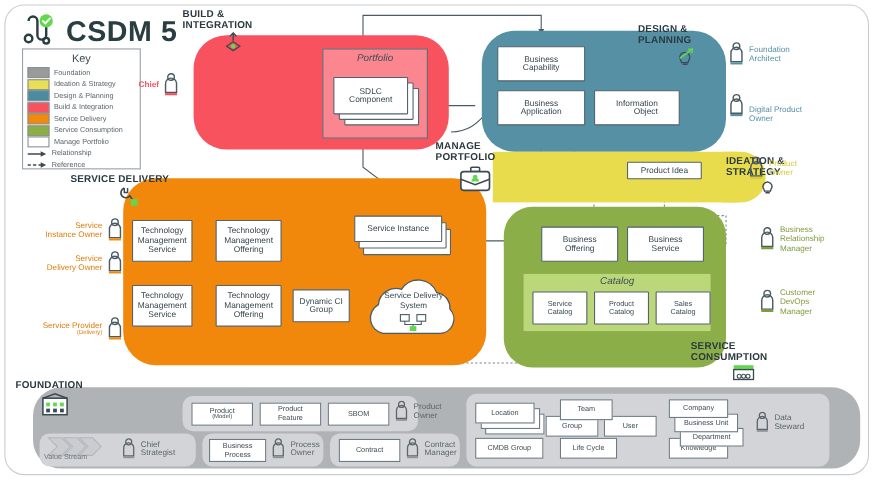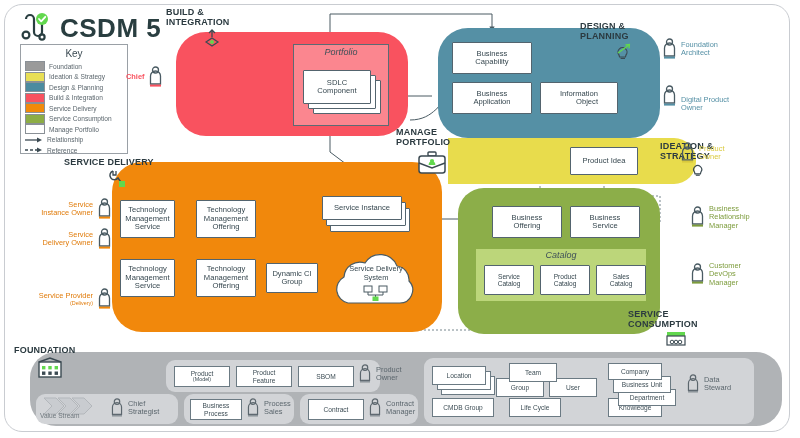--- a/index.html
+++ b/index.html
@@ -241,21 +241,21 @@
   <div class="abs lane" style="left:448px;top:138px;width:222px;height:46px;background:#e8dc4c;border-radius:0 0 0 0;z-index:2;"></div>
   <div class="abs" style="left:656px;top:138px;width:40px;height:46px;background:#e8dc4c;border-radius:0 22px 22px 0;z-index:2;"></div>
   <div class="abs" style="left:660px;top:142px;width:76px;z-index:6;">
     <div class="lane-label" style="white-space:pre-line;">IDEATION &amp;
 STRATEGY</div>
     <svg width="18" height="16" viewBox="0 0 18 16" style="position:relative;display:block;margin:0 auto;">
       <path d="M5.5 10 a4 4 0 1 1 6.4 0 l-.5 1.8 h-5.4 z" fill="none" stroke="#3b4a52" stroke-width="1.2"></path>
       <path d="M6.8 13.2 h4" stroke="#3b4a52" stroke-width="1.2"></path>
     </svg>
   </div>
-  <div class="abs node" style="left:570px;top:147px;width:68px;height:28px;z-index:5;align-items:center;">
+  <div class="abs node" style="left:570px;top:147px;width:68px;height:16px;z-index:5;align-items:center;">
     <span>Product Idea</span>
   </div>
 
   <div class="abs" style="left:396px;top:128px;width:72px;z-index:7;">
     <div class="lane-label" style="white-space:pre-line;">MANAGE
 PORTFOLIO</div>
     <svg width="32" height="26" viewBox="0 0 32 26" style="position:relative;display:block;margin:2px auto 0;">
       <rect x="12" y="2" width="8" height="4" rx="1" fill="none" stroke="#3b4a52" stroke-width="1.4"></rect>
       <rect x="3" y="6" width="26" height="17" rx="2.5" fill="#fff" stroke="#3b4a52" stroke-width="1.5"></rect>
       <path d="M3 13 L16 18 L29 13" fill="none" stroke="#3b4a52" stroke-width="1.4"></path>
@@ -511,21 +511,21 @@
     <span style="white-space:pre-line;">Business
 Process</span>
   </div>
   <div class="abs persona" style="left:246px;top:398px;z-index:6;">
     <svg width="14" height="20" viewBox="0 0 15 22" style="position:relative">
       <circle cx="7.5" cy="4" r="3" fill="none" stroke="#5b666d" stroke-width="1.3"></circle>
       <path d="M2.5 18 L2.5 10 a5 5 0 0 1 10 0 L12.5 18 z" fill="none" stroke="#5b666d" stroke-width="1.3"></path>
       <rect x="2" y="18.6" width="11" height="1.8" fill="#8c949a"></rect>
     </svg>
     <span class="persona-lbl ptxt-r" style="color:#5b666d;white-space:pre-line;">Process
-Sales</span>
+Owner</span>
   </div>
 
   <div class="abs fpill" style="left:300px;top:394px;width:118px;height:30px;z-index:4;"></div>
   <div class="abs fnode" style="left:308px;top:399px;width:56px;height:21px;z-index:5;">
     <span>Contract</span>
   </div>
   <div class="abs persona" style="left:368px;top:398px;z-index:6;">
     <svg width="14" height="20" viewBox="0 0 15 22" style="position:relative">
       <circle cx="7.5" cy="4" r="3" fill="none" stroke="#5b666d" stroke-width="1.3"></circle>
       <path d="M2.5 18 L2.5 10 a5 5 0 0 1 10 0 L12.5 18 z" fill="none" stroke="#5b666d" stroke-width="1.3"></path>

